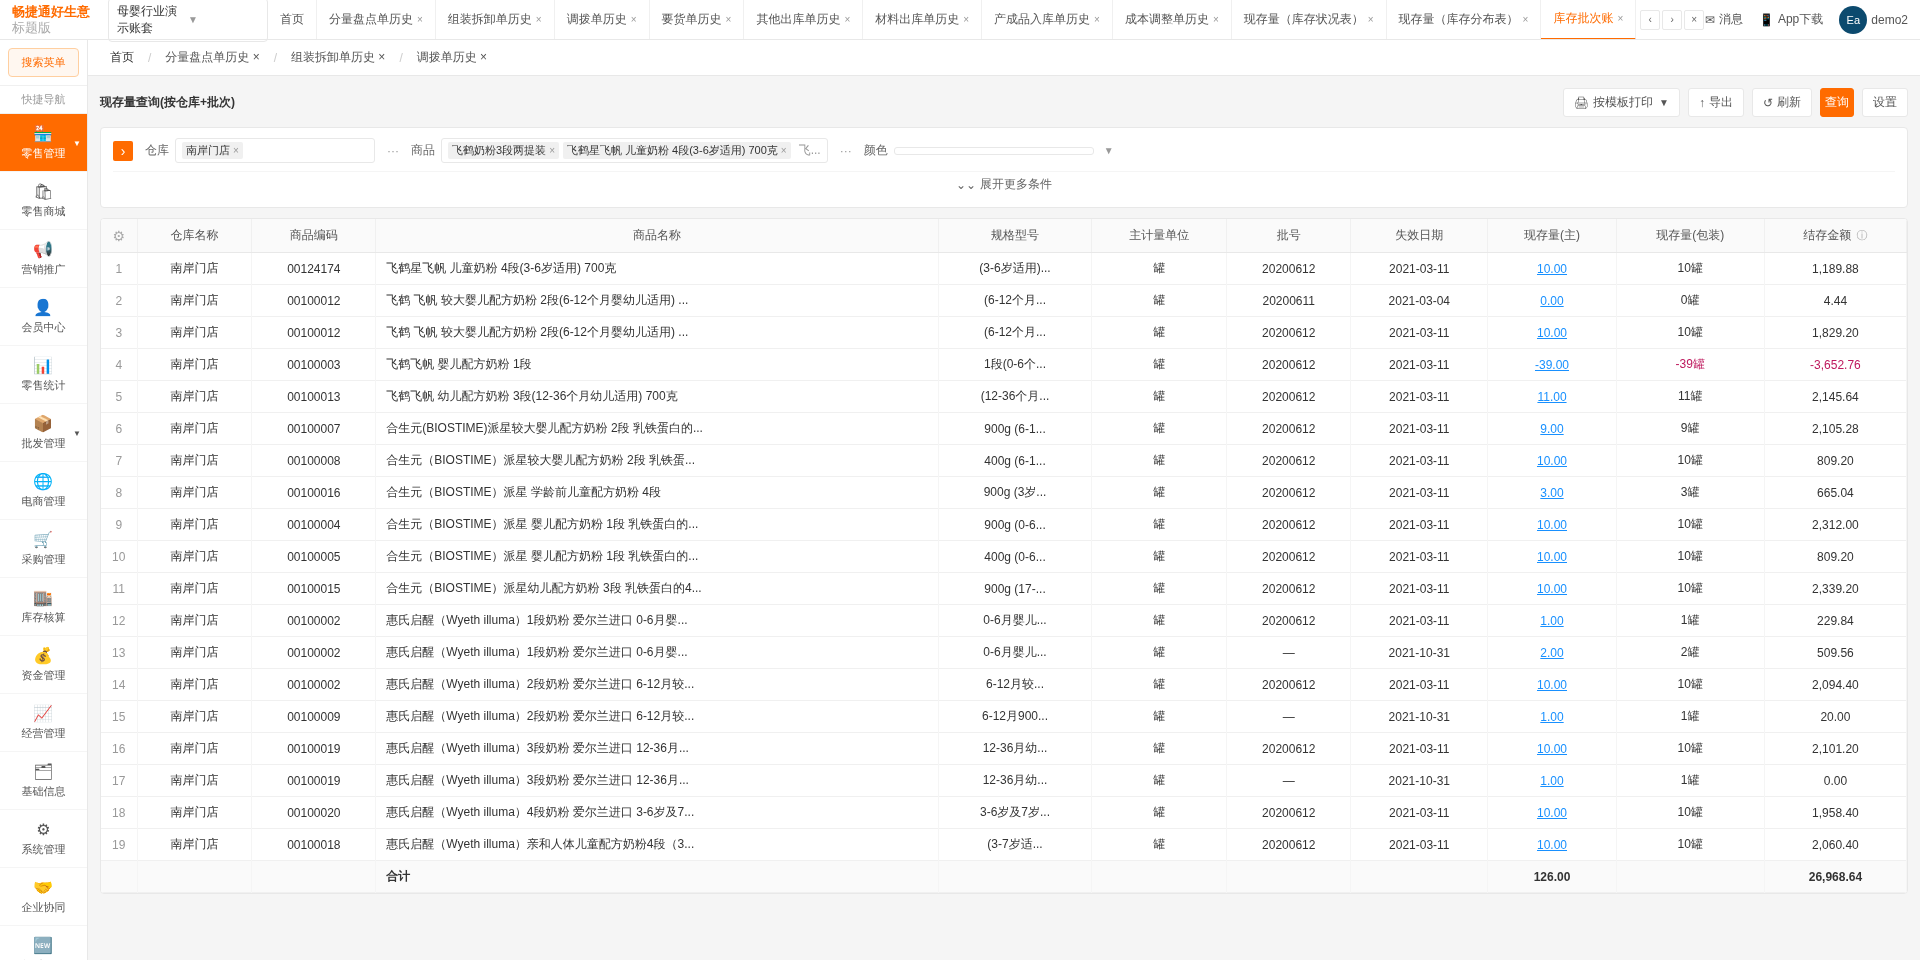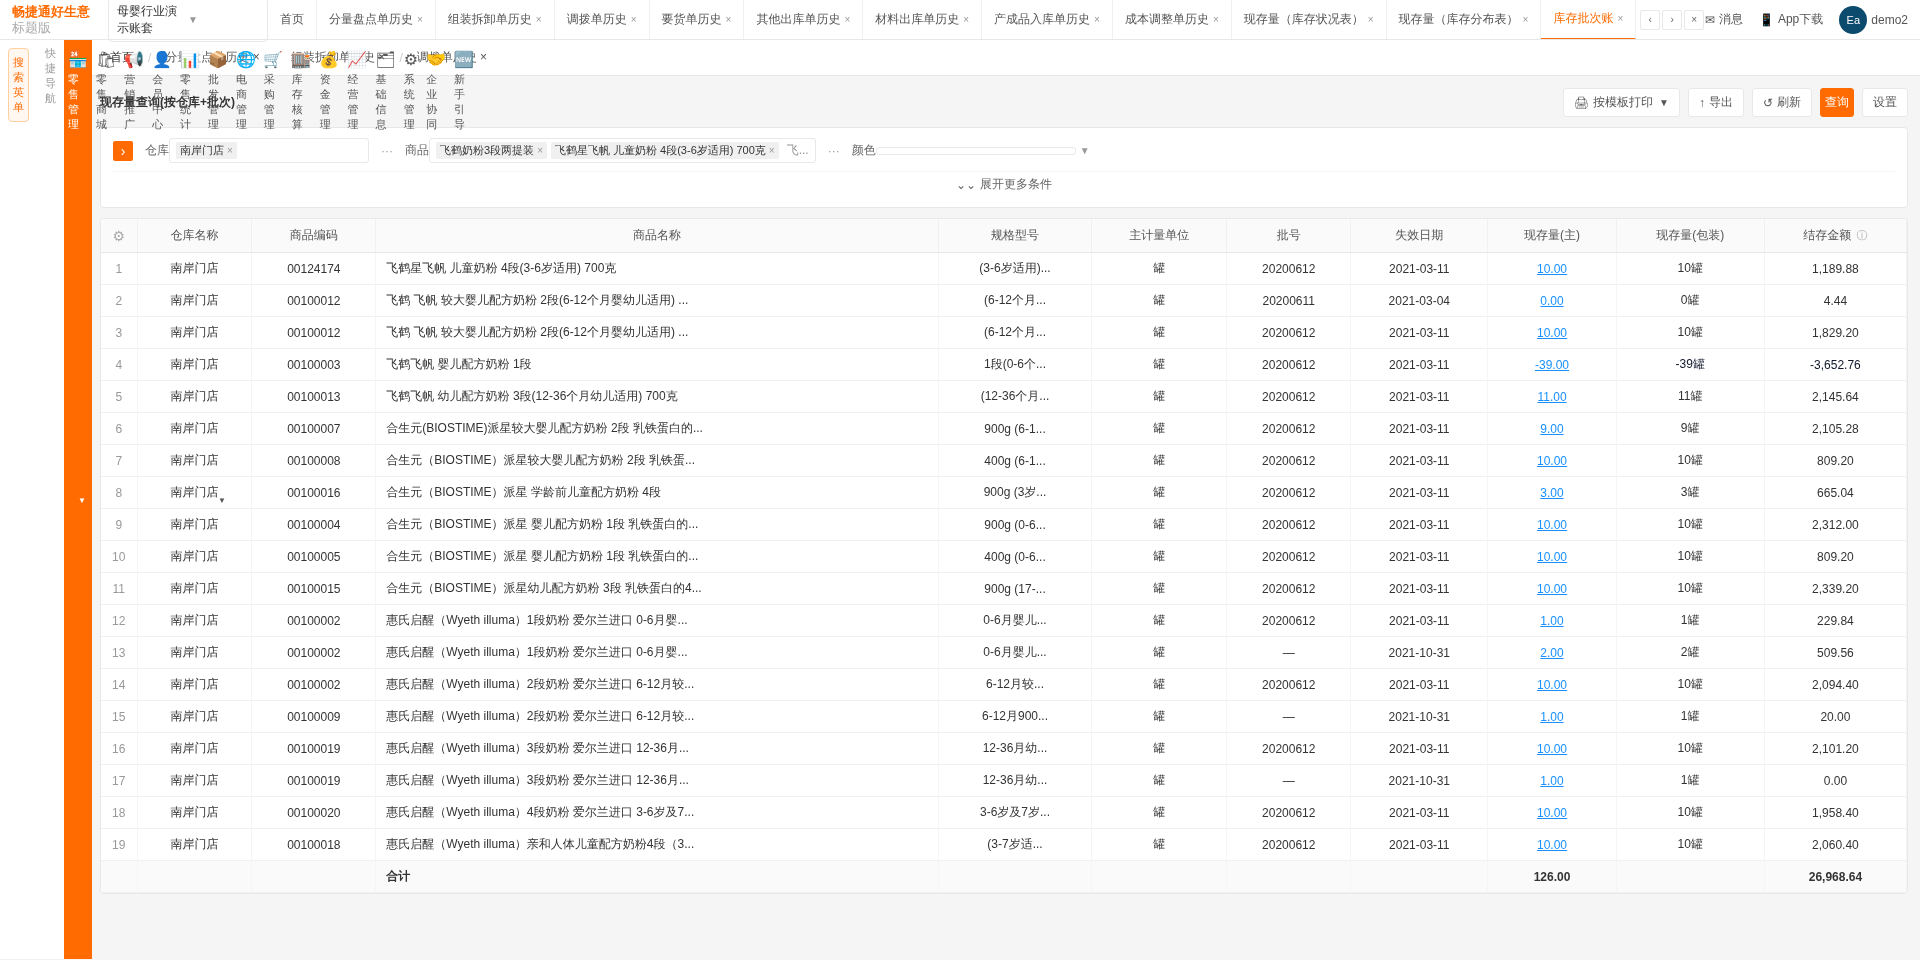--- a/index.html
+++ b/index.html
@@ -118,21 +118,21 @@
       display: flex;
       height: calc(960px - 40px);
     }
 
     
     .sidebar {
       width: 88px;
       background: #fff;
       border-right: 1px solid #e8e8e8;
       display: flex;
-      flex-direction: row;
+      flex-direction: column;
       flex-shrink: 0;
     }
     .sidebar-search {
       padding: 8px;
       border-bottom: 1px solid #f0f0f0;
     }
     .sidebar-search-btn {
       width: 100%;
       padding: 6px 4px;
       background: #fff7f0;
@@ -264,20 +264,21 @@
     }
     .filter-row {
       display: flex;
       align-items: center;
       gap: 12px;
       flex-wrap: wrap;
     }
     .filter-item {
       display: flex;
       align-items: center;
+      gap: 6px;
     }
     .filter-label {
       font-size: 12px;
       color: #666;
       white-space: nowrap;
     }
     .filter-tags {
       display: flex;
       align-items: center;
       gap: 4px;
@@ -343,21 +344,21 @@
     }
     table tbody tr.summary-row { background: #fafafa; font-weight: bold; }
     table tbody td {
       padding: 7px 10px;
       text-align: center;
       border-right: 1px solid #f5f5f5;
       color: #333;
     }
     table tbody td.text-left { text-align: left; }
     .row-number { color: #999; }
-    .negative { color: #0f172a; }
+    .negative { color: #be185d; }
     .link-style { color: #1890ff; text-decoration: underline; cursor: pointer; }
     .settings-icon { color: #aaa; cursor: pointer; font-size: 14px; }
     .col-info { cursor: pointer; color: #aaa; font-size: 11px; margin-left: 2px; }
     .expand-btn {
       width: 20px;
       height: 20px;
       background: #ff6b00;
       color: white;
       border: none;
       border-radius: 2px;

